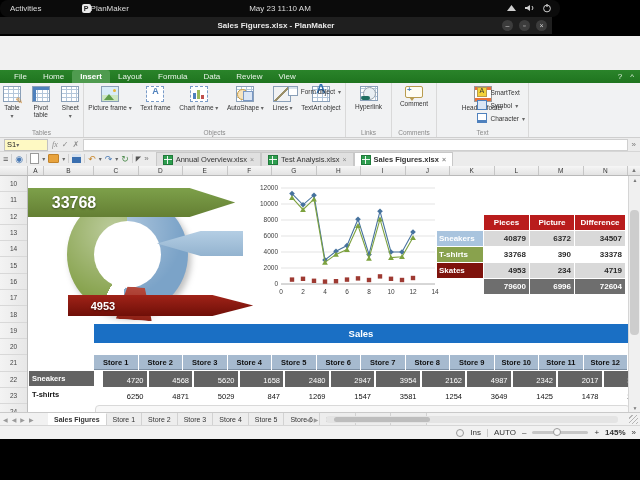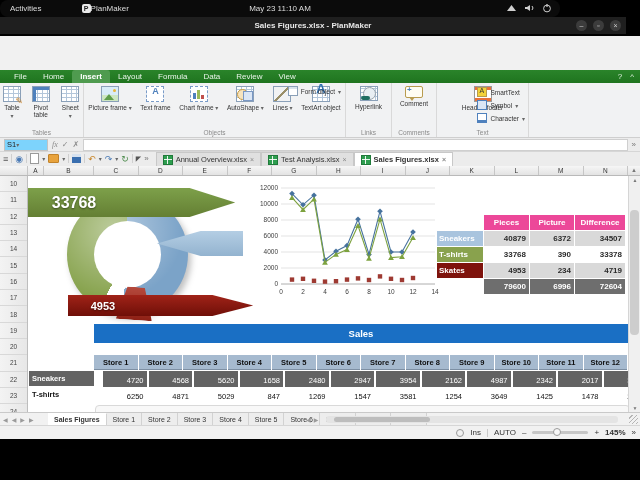--- a/index.html
+++ b/index.html
@@ -8,21 +8,21 @@
 
   
   .topbar{position:absolute;left:0;top:0;width:560px;height:17px;background:#0b0b0b;color:#dedede;font-size:8px;display:flex;align-items:center;border-radius:8px;}
   .topbar .left{display:flex;align-items:center;gap:6px;padding-left:10px;}
   .appchip{display:flex;align-items:center;gap:0;margin-left:34px;}
   .appchip .pm{width:9px;height:9px;background:#e9e9e9;color:#222;border-radius:2px;font-size:7px;font-weight:bold;display:flex;align-items:center;justify-content:center;}
   .topbar .clock{position:absolute;left:0;right:0;text-align:center;font-size:8px;}
   .topbar .sysicons{position:absolute;right:8px;top:3px;display:flex;gap:7px;align-items:center;}
 
   
-  .titlebar{position:absolute;left:0;top:17px;width:626px;height:17px;background:#1f1f1f;color:#e8e8e8;}
+  .titlebar{position:absolute;left:0;top:17px;width:552px;height:17px;background:#1f1f1f;color:#e8e8e8;}
   .titlebar .ttl{position:absolute;left:0;right:0;top:4px;text-align:center;font-size:8px;font-weight:bold;}
   .winbtns{position:absolute;right:5px;top:3px;display:flex;gap:6px;}
   .wbtn{width:11px;height:11px;border-radius:50%;background:#3c3c3c;color:#cfcfcf;font-size:7px;line-height:11px;text-align:center;}
 
   
   .ribtabs{position:absolute;left:0;top:34px;width:640px;height:13px;background:linear-gradient(#2a842a,#1f741f);display:flex;align-items:stretch;padding-left:6px;box-sizing:border-box;}
   .rtab{color:#e7f3e7;font-size:8px;padding:0 8px;display:flex;align-items:center;}
   .rtab.active{background:#4f9b4f;color:#fff;font-weight:bold;border-radius:3px 3px 0 0;}
   .ribtabs .rt-right{position:absolute;right:6px;top:0;height:13px;display:flex;gap:8px;align-items:center;color:#dff0df;font-size:8px;}
 
@@ -61,21 +61,21 @@
   .ic-comment::before{content:"+";position:absolute;left:1px;top:-1px;font-size:8px;color:#4f81bd;font-weight:bold;}
   .ic-comment::after{content:"";position:absolute;left:3px;bottom:-4px;border-left:3px solid transparent;border-right:3px solid transparent;border-top:4px solid #b89b4e;}
   .ic-header-footer{background:#fff;border:1px solid #999;box-shadow:inset 0 3px 0 #e8713a,inset 0 -3px 0 #e8713a;}
   .ic-smarttext{background:#f3d23a;border:1px solid #b89b4e;}
   .ic-smarttext::after{content:"A";position:absolute;left:1px;top:-1px;font-size:7px;color:#333;}
   .ic-symbol{background:#dbe6f4;border:1px solid #4f81bd;}
   .ic-character{background:#fff;border:1px solid #4f81bd;box-shadow:inset 0 -2px 0 #4f81bd;}
 
   
   .fbar{position:absolute;left:0;top:102px;width:640px;height:14px;background:#ececec;border-bottom:1px solid #d6d6d6;box-sizing:border-box;display:flex;align-items:center;gap:4px;padding:0 4px;}
-  .namebox{width:38px;height:10px;background:#7dd3fc;border:1px solid #c2c2c2;font-size:7.5px;color:#222;display:flex;align-items:center;padding:0 2px;}
+  .namebox{width:38px;height:10px;background:#fef9c3;border:1px solid #c2c2c2;font-size:7.5px;color:#222;display:flex;align-items:center;padding:0 2px;}
   .fico{font-size:8px;color:#8a8a8a;}
   .finput{flex:1;height:10px;background:#fff;border:1px solid #cfcfcf;}
   .fmore{font-size:8px;color:#777;}
 
   
   .qbar{position:absolute;left:0;top:116px;width:640px;height:14px;background:#ececec;display:flex;align-items:flex-end;}
   .qicons{display:flex;align-items:center;gap:3px;padding:0 3px 2px 3px;color:#555;font-size:9px;}
   .qsep{width:1px;height:9px;background:#cfcfcf;}
   .qi{line-height:10px;}
   .mini-doc{width:7px;height:9px;background:#fff;border:1px solid #9a9a9a;}
@@ -105,21 +105,21 @@
   .callout{position:absolute;color:#fff;font-weight:bold;display:flex;align-items:center;justify-content:center;text-shadow:0 1px 2px rgba(0,0,0,.45);filter:drop-shadow(2px 3px 2px rgba(0,0,0,.35));}
   .co-right{clip-path:polygon(0 0,78% 0,100% 50%,78% 100%,0 100%);padding-right:18%;}
   .co-left{clip-path:polygon(22% 0,100% 0,100% 100%,22% 100%,0 50%);padding-left:18%;}
   .co-33768{left:28px;top:12px;width:92px;height:29px;background:linear-gradient(#7da04a,#647f33);font-size:16px;}
   .co-40879{left:157px;top:55px;width:83px;height:25px;background:linear-gradient(#b4cee4,#93b3cf);font-size:14px;}
   .co-4953{left:68px;top:119px;width:70px;height:21px;background:linear-gradient(#a02318,#6f0f08);font-size:11px;}
 
   
   .sumtbl{position:absolute;left:437px;top:39px;display:grid;grid-template-columns:46px 45px 44px 50px;grid-auto-rows:15px;gap:1px;background:transparent;font-size:8px;}
   .sc{display:flex;align-items:center;box-sizing:border-box;}
-  .sc.h{background:#ec4899;color:#fff;font-weight:bold;justify-content:center;}
+  .sc.h{background:#b91c1c;color:#fff;font-weight:bold;justify-content:center;}
   .sc.lbl{color:#fff;font-weight:bold;padding-left:2px;}
   .sc.val{justify-content:flex-end;padding-right:3px;color:#2b2b2b;font-weight:bold;}
   .sc.tot{background:#6e6e6e;color:#fff;font-weight:bold;justify-content:flex-end;padding-right:3px;}
 
   
   .salesbanner{position:absolute;left:94px;top:148px;width:534px;height:19px;background:#1a6fc4;color:#fff;font-size:9.5px;font-weight:bold;display:flex;align-items:center;justify-content:center;}
   .storehead{position:absolute;left:94px;top:179px;height:15px;display:flex;gap:1px;}
   .shc{width:43.5px;background:#a6bacf;border-bottom:1px solid #7d8fa3;color:#111;font-size:7.5px;font-weight:bold;display:flex;align-items:center;justify-content:center;box-sizing:border-box;}
   .srowlbl{position:absolute;left:29px;width:65px;height:15px;font-size:7.5px;font-weight:bold;display:flex;align-items:center;padding-left:3px;box-sizing:border-box;}
   .storerow{position:absolute;left:103px;height:19px;display:flex;gap:2px;}

